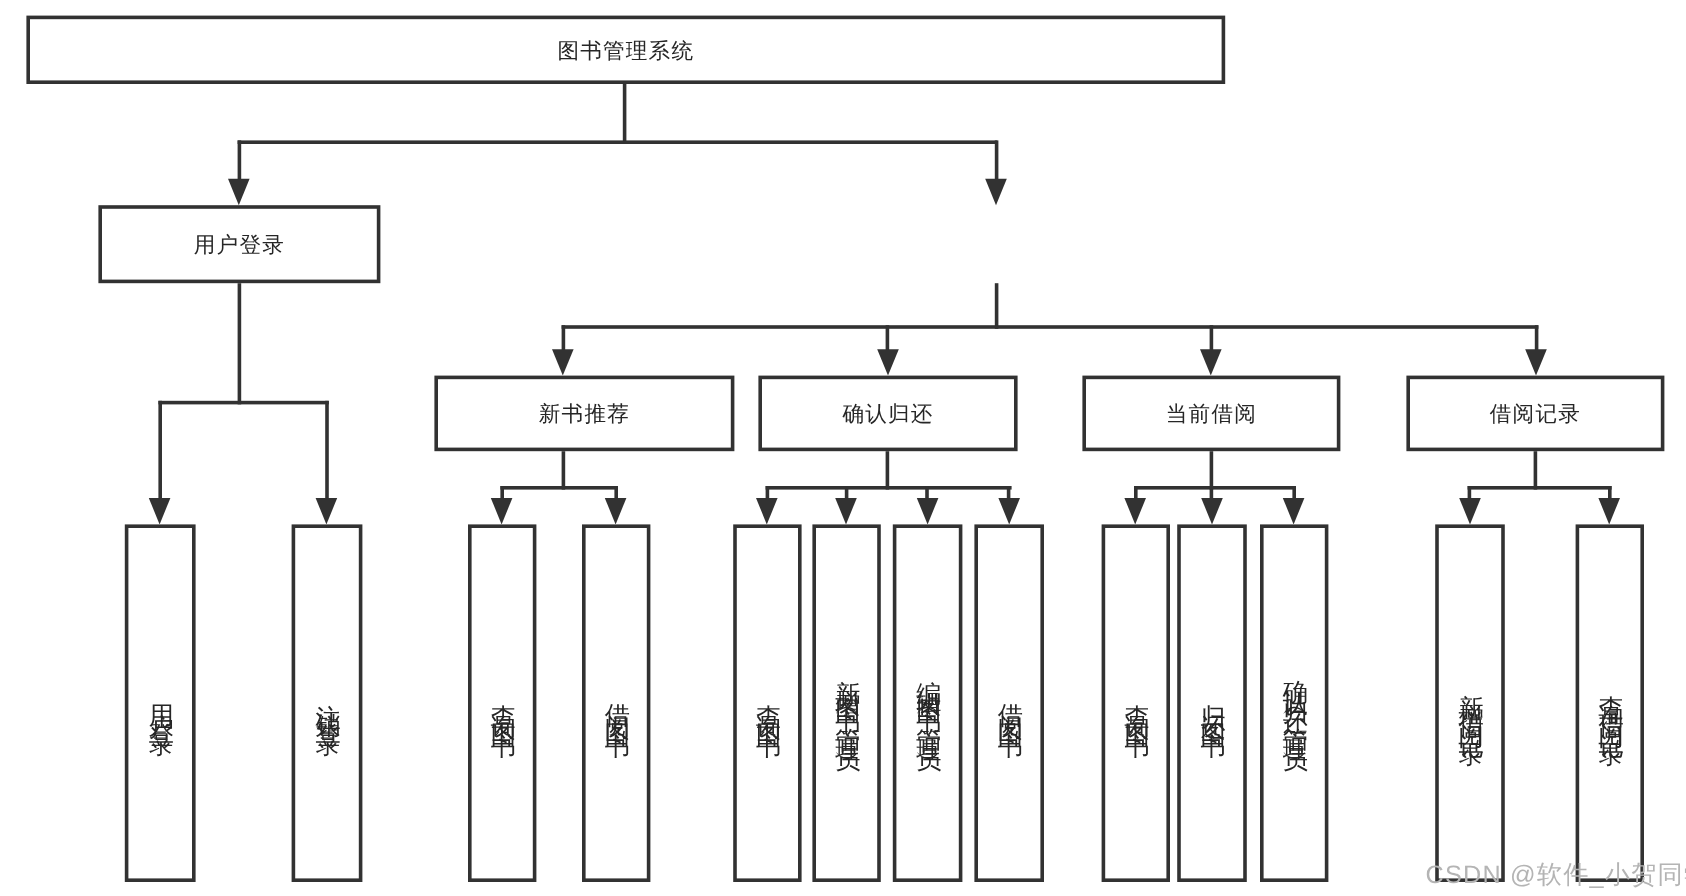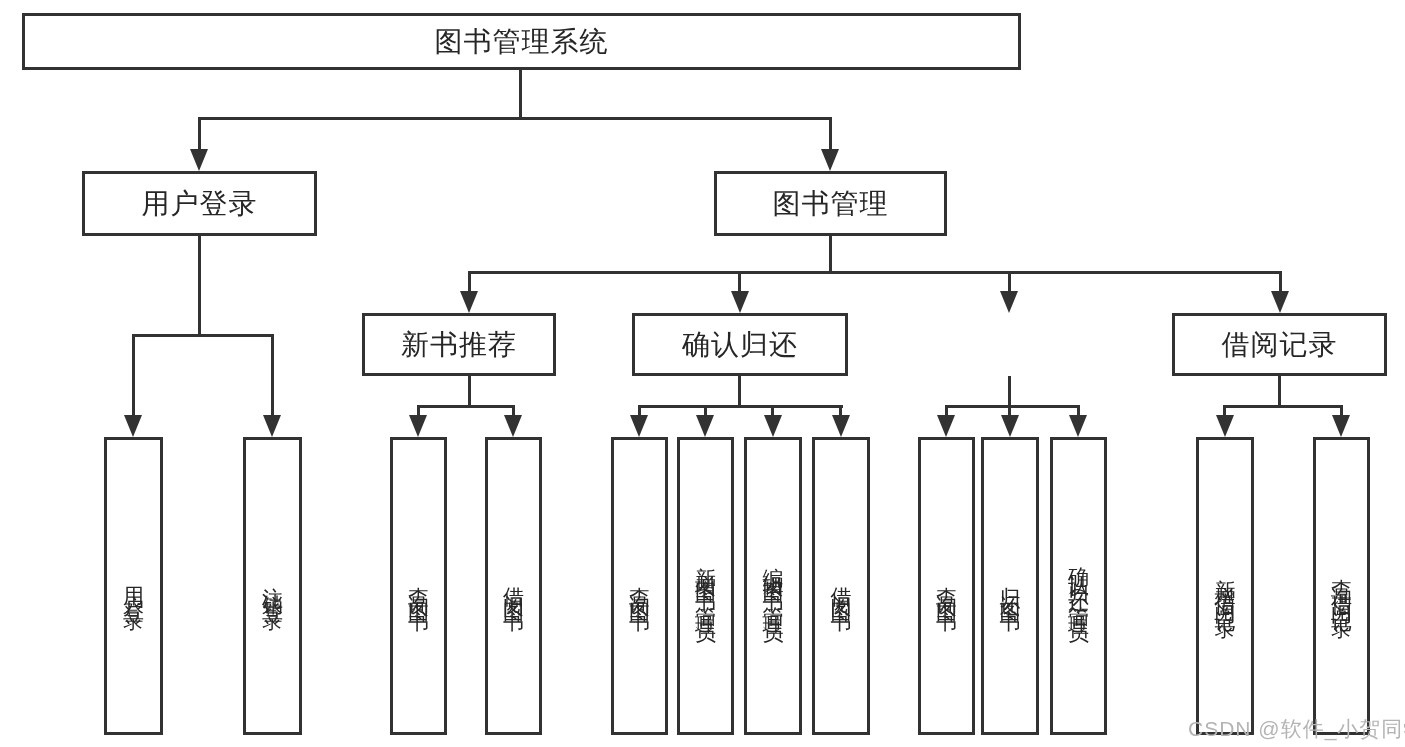--- a/index.html
+++ b/index.html
@@ -4,21 +4,21 @@
 <style>
   html,body{margin:0;padding:0;background:#ffffff;}
   #canvas{
     position:relative;width:1405px;height:747px;background:#ffffff;overflow:hidden;
     font-family:"Liberation Sans","DejaVu Sans",sans-serif;
   }
   
   .bx{
     position:absolute;background:#ffffff;border:3px solid #323232;box-sizing:border-box;
     display:flex;align-items:center;justify-content:center;
-    color:#262626;font-size:28px;letter-spacing:1px;line-height:1;white-space:nowrap;
+    color:#262626;font-size:18px;letter-spacing:1px;line-height:1;white-space:nowrap;
   }
   .leaf{font-size:21px;}
   .vt{
     writing-mode:vertical-rl;text-orientation:mixed;
     font-size:21px;letter-spacing:8px;line-height:1.05;color:#262626;white-space:nowrap;
     max-height:286px;
   }
   
   .v{position:absolute;width:3px;background:#323232;}
   .h{position:absolute;height:3px;background:#323232;}
@@ -45,47 +45,47 @@
   <div class="v" style="left:519px;top:69px;height:51px;"></div>
   <div class="h" style="left:198px;top:117px;width:633px;"></div>
   <div class="v" style="left:198px;top:117px;height:33px;"></div>
   <div class="ah" style="left:190px;top:149px;"></div>
   <div class="v" style="left:829px;top:117px;height:33px;"></div>
   <div class="ah" style="left:821px;top:149px;"></div>
 
   <div class="bx" style="left:82px;top:171px;width:235px;height:65px;">
     <span>用户登录</span>
   </div>
-  <div class="bx" style="left:714px;top:171px;width:233px;height:65px;">
-    <span>图书管理</span>
-  </div>
 
   <div class="v" style="left:198px;top:236px;height:101px;"></div>
   <div class="h" style="left:132px;top:334px;width:142px;"></div>
   <div class="v" style="left:132px;top:334px;height:82px;"></div>
   <div class="ah" style="left:124px;top:415px;"></div>
   <div class="v" style="left:271px;top:334px;height:82px;"></div>
   <div class="ah" style="left:263px;top:415px;"></div>
 
   <div class="v" style="left:829px;top:236px;height:38px;"></div>
   <div class="h" style="left:468px;top:271px;width:814px;"></div>
   <div class="v" style="left:468px;top:271px;height:24px;"></div>
   <div class="ah" style="left:460px;top:291px;"></div>
   <div class="v" style="left:738px;top:271px;height:24px;"></div>
   <div class="ah" style="left:731px;top:291px;"></div>
   <div class="v" style="left:1008px;top:271px;height:24px;"></div>
   <div class="ah" style="left:1000px;top:291px;"></div>
   <div class="v" style="left:1279px;top:271px;height:24px;"></div>
   <div class="ah" style="left:1271px;top:291px;"></div>
 
-  <div class="bx" style="left:362px;top:313px;width:194px;height:63px;">
+  <div class="bx" style="left:362px;top:313px;width:250px;height:63px;">
     <span>新书推荐</span>
   </div>
   <div class="bx" style="left:632px;top:313px;width:216px;height:63px;">
     <span>确认归还</span>
+  </div>
+  <div class="bx" style="left:902px;top:313px;width:215px;height:63px;">
+    <span>当前借阅</span>
   </div>
   <div class="bx" style="left:1172px;top:313px;width:215px;height:63px;">
     <span>借阅记录</span>
   </div>
 
   <div class="v" style="left:468px;top:376px;height:32px;"></div>
   <div class="h" style="left:417px;top:405px;width:98px;"></div>
   <div class="v" style="left:417px;top:405px;height:12px;"></div>
   <div class="ah" style="left:409px;top:415px;"></div>
   <div class="v" style="left:512px;top:405px;height:12px;"></div>

